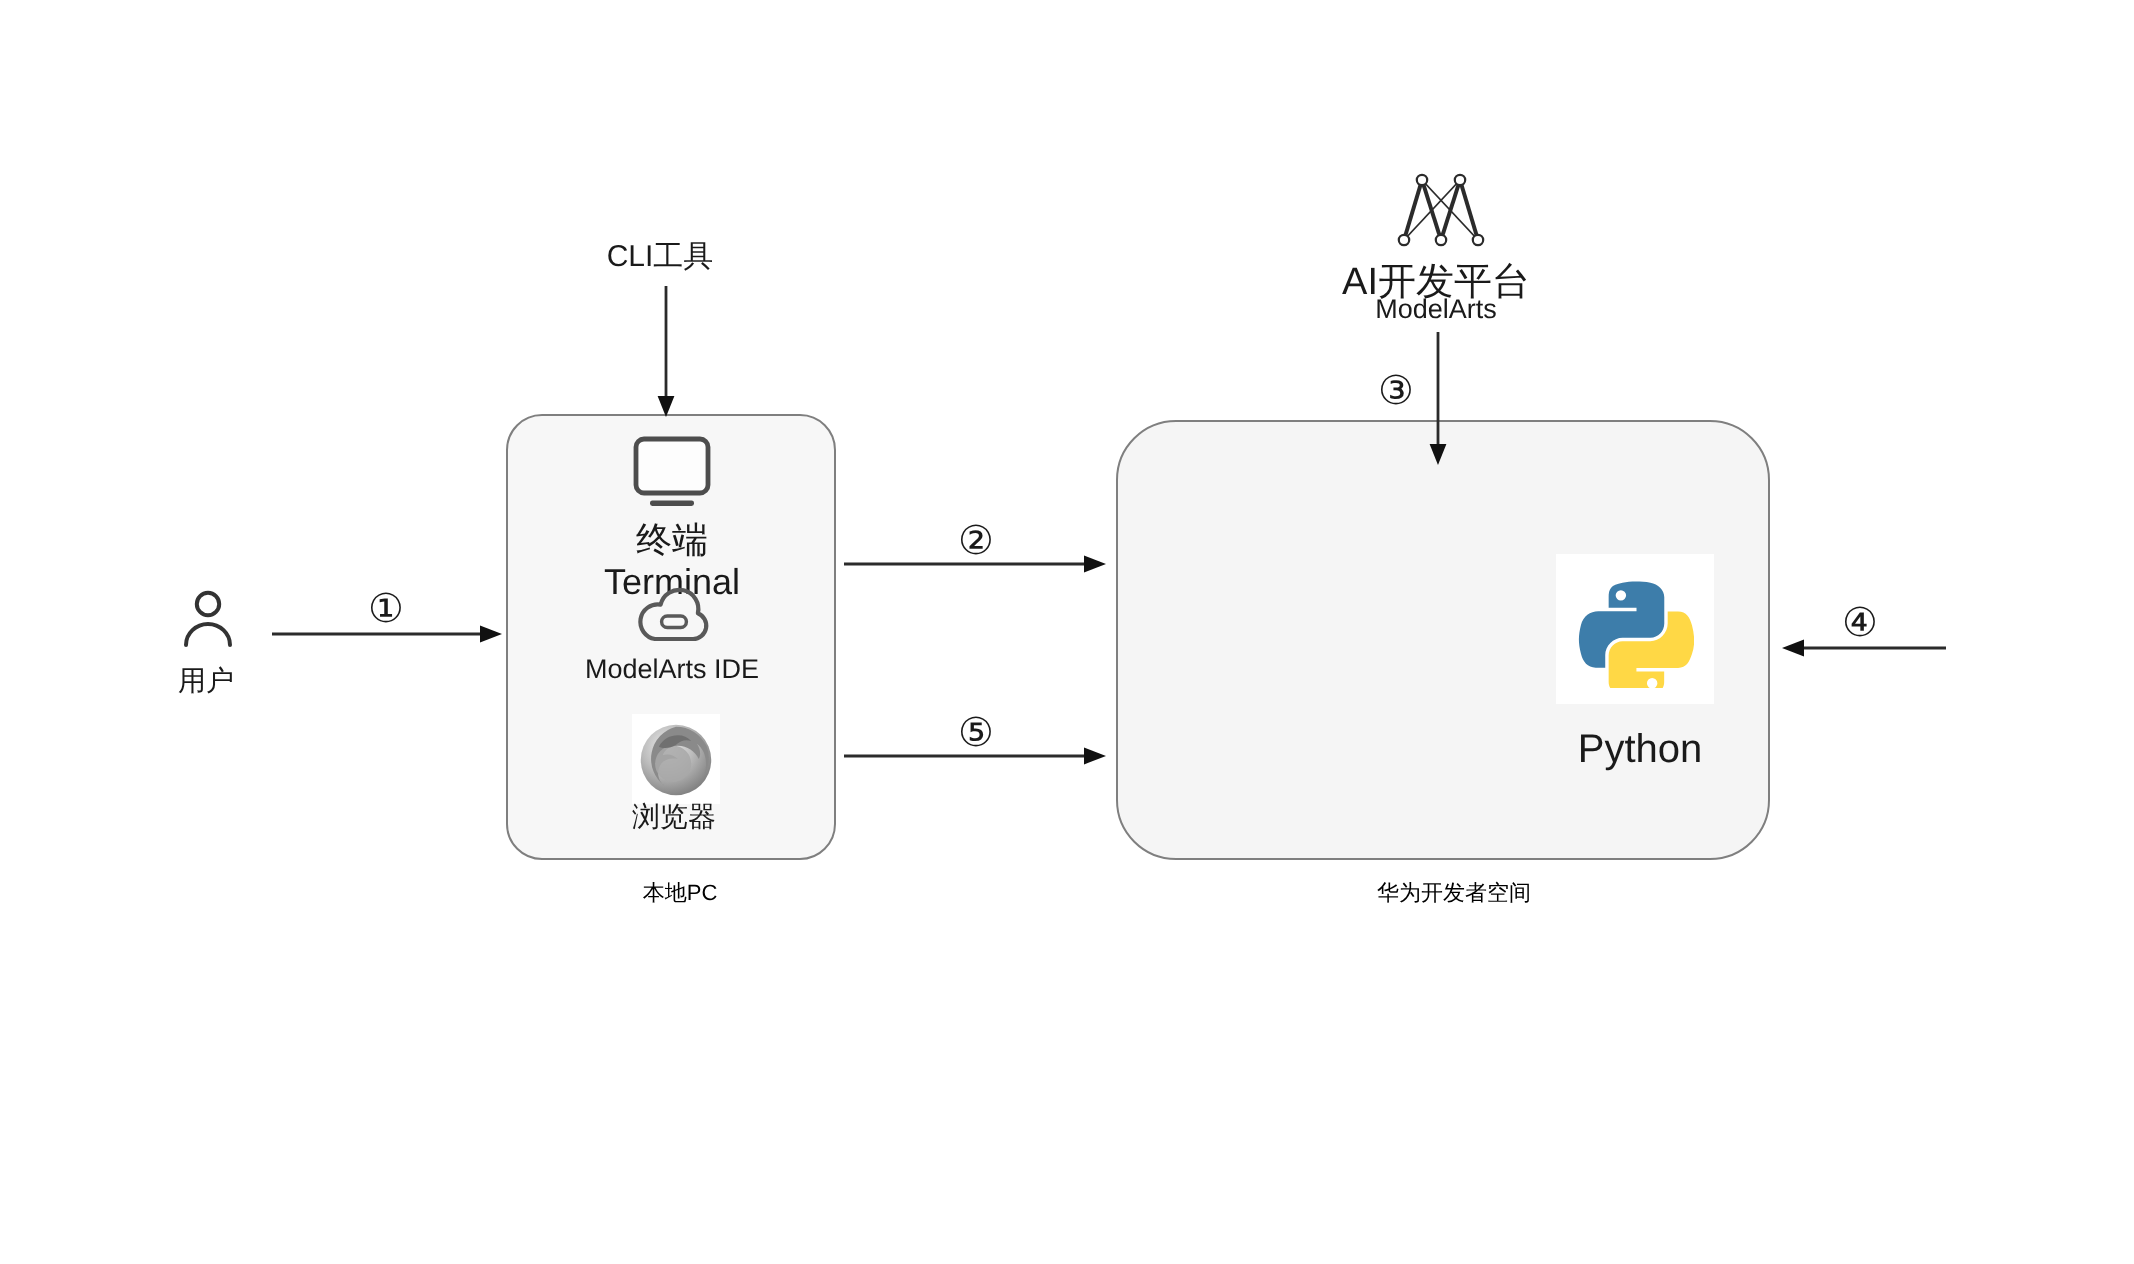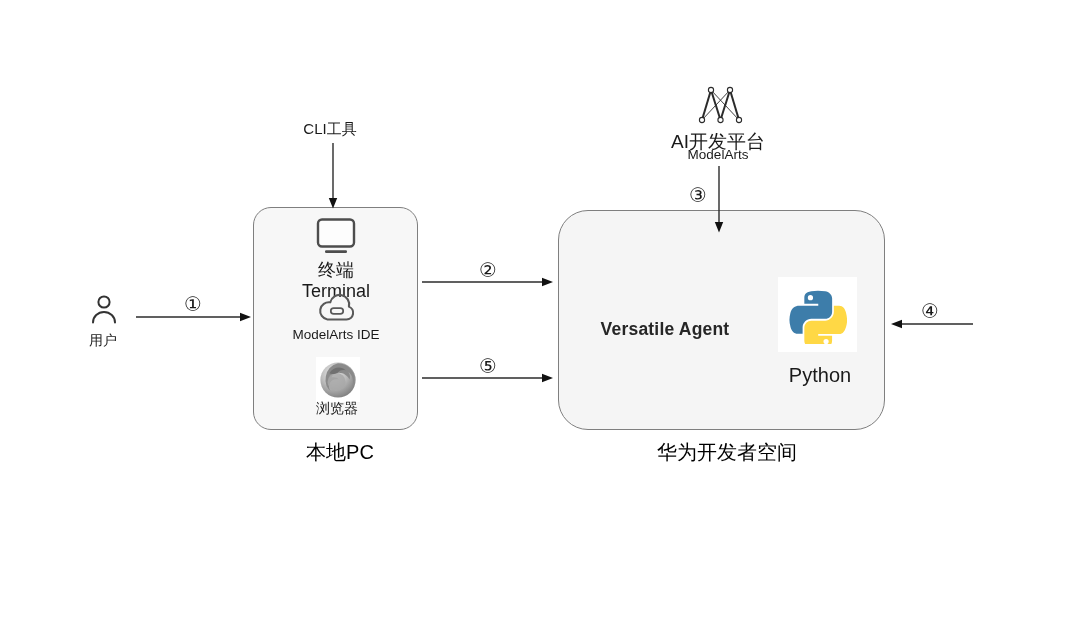--- a/index.html
+++ b/index.html
@@ -10,21 +10,21 @@
   .abs{position:absolute;}
   .lbl{position:absolute;text-align:center;color:#1a1a1a;line-height:1.15;}
   .box{
     position:absolute;background:#f7f7f7;border:1px solid #7f7f7f;
     box-sizing:border-box;
   }
   .badge{
     position:absolute;font-size:20px;color:#1a1a1a;text-align:center;width:24px;
     font-family:"DejaVu Sans","Liberation Sans",sans-serif;
   }
-  .title{font-size:20px;color:#000;}
+  .title{font-size:11px;color:#000;}
   svg{display:block;}
   .python-card{
     position:absolute;background:#ffffff;display:flex;align-items:center;justify-content:center;
   }
   .agent{
     position:absolute;font-weight:bold;font-size:17.5px;color:#262626;text-align:center;
     letter-spacing:0.2px;
   }
 </style>
 </head>
@@ -112,21 +112,20 @@
   </svg>
   <div class="lbl" style="left:668px;top:131px;width:100px;font-size:19px;">AI开发平台</div>
   <div class="lbl" style="left:668px;top:147px;width:100px;font-size:13.5px;">ModelArts</div>
 
   <svg class="abs" style="left:712px;top:166px;" width="14" height="67">
     <line x1="7" y1="0" x2="7" y2="56" stroke="#2b2b2b" stroke-width="1.4"></line>
     <path d="M2.8 56 L7 66.5 L11.2 56 Z" fill="#111"></path>
   </svg>
   <div class="badge" style="left:686px;top:183px;">③</div>
 
-  <div class="agent" style="left:582px;top:319px;width:166px;">Versatile Agent</div>
 
   <div class="python-card" style="left:778px;top:277px;width:79px;height:75px;">
     <svg width="58" height="58" viewBox="0 0 112 112">
       <path fill-rule="evenodd" d="M55.9 9.2c-4.6 0-9 .4-12.9 1.1-11.4 2-13.4 6.2-13.4 14v10.2h26.9v3.4H19.6c-7.8 0-14.7 4.7-16.8 13.6-2.5 10.2-2.6 16.6 0 27.3 1.9 8 6.5 13.6 14.3 13.6h9.2V80.1c0-8.9 7.7-16.7 16.8-16.7h26.8c7.5 0 13.4-6.2 13.4-13.7V24.3c0-7.3-6.1-12.8-13.4-14-4.6-.8-9.4-1.1-14-1.1zM41.4 17.5a5 5 0 1 1 0 10.1 5 5 0 0 1 0-10.1z" fill="#3d7daa"></path>
       <path fill-rule="evenodd" d="M86.6 37.9v11.9c0 9.3-7.9 17.1-16.8 17.1H43c-7.3 0-13.4 6.3-13.4 13.7v25.6c0 7.3 6.3 11.6 13.4 13.7 8.5 2.5 16.7 3 26.8 0 6.8-2 13.4-5.9 13.4-13.7V96H56.4v-3.4h40.3c7.8 0 10.7-5.4 13.4-13.6 2.8-8.4 2.7-16.5 0-27.3-1.9-7.8-5.6-13.6-13.4-13.6H86.6zM71.6 102.3a5 5 0 1 1 0 10.1 5 5 0 0 1 0-10.1z" fill="#ffd845"></path>
     </svg>
   </div>
   <div class="lbl" style="left:780px;top:364px;width:80px;font-size:20px;">Python</div>
 
   <div class="lbl title" style="left:657px;top:441px;width:140px;">华为开发者空间</div>

